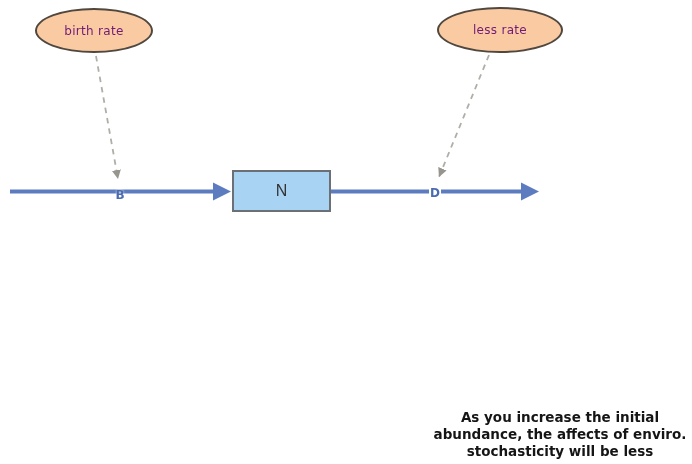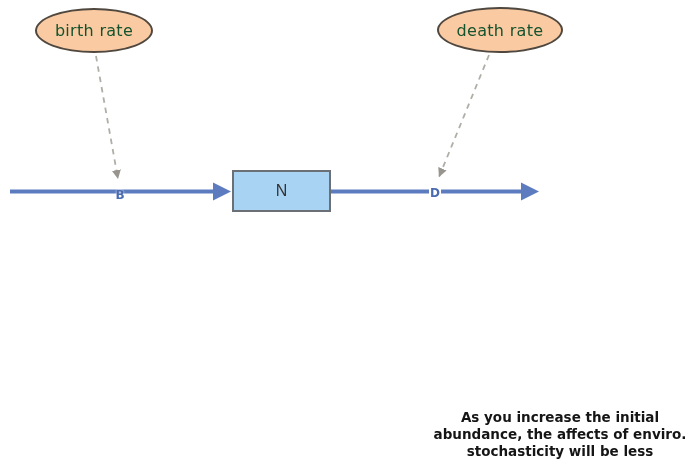--- a/index.html
+++ b/index.html
@@ -21,23 +21,23 @@
     background: #FACBA3;
     border: 2px solid #50483F;
     border-radius: 50%;
     display: flex;
     align-items: center;
     justify-content: center;
     box-sizing: border-box;
     z-index: 3;
   }
   .converter .lbl {
-    font-size: 16px;
+    font-size: 12px;
     letter-spacing: 0.3px;
-    color: #14532d;
+    color: #701a75;
   }
   .converter-birth { left: 35px; top: 8px;  width: 118px; height: 45px; }
   .converter-death { left: 437px; top: 7px; width: 126px; height: 46px; }
   .stock {
     position: absolute;
     left: 232px; top: 170px;
     width: 99px; height: 42px;
     background: #A9D3F3;
     border: 2px solid #6B7076;
     box-sizing: border-box;
@@ -94,21 +94,21 @@
     <polygon points="521,182.5 539,191.5 521,200.5" fill="#5C7CBF"></polygon>
 
     <line x1="96" y1="56" x2="118" y2="179" stroke="#AFAFA8" stroke-width="1.8" stroke-dasharray="5.5 5" marker-end="url(#connArrow)"></line>
     <line x1="489" y1="55" x2="439" y2="177" stroke="#AFAFA8" stroke-width="1.8" stroke-dasharray="5.5 5" marker-end="url(#connArrow)"></line>
   </svg>
 
   <div class="converter converter-birth">
     <span class="lbl">birth rate</span>
   </div>
   <div class="converter converter-death">
-    <span class="lbl">death rate</span>
+    <span class="lbl">less rate</span>
   </div>
 
   <div class="stock">
     <span class="lbl">N</span>
   </div>
 
   <span class="flow-label flow-label-b">B</span>
   <span class="flow-label flow-label-d">D</span>
 
   <div class="caption">As you increase the initial

